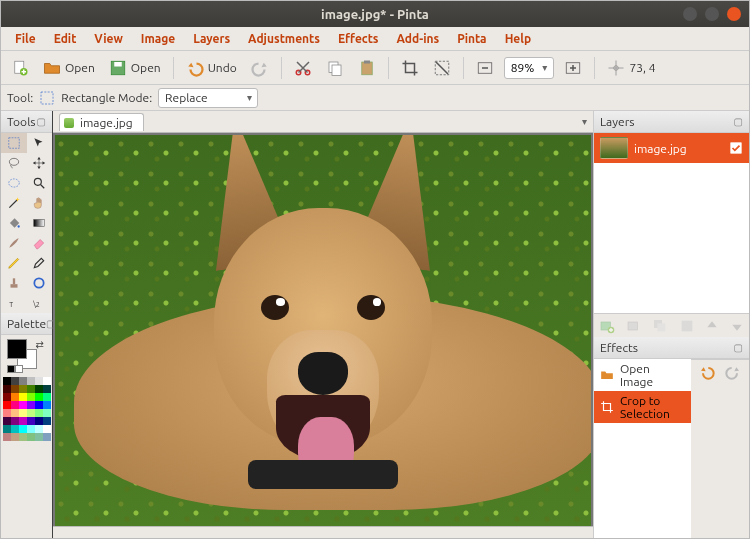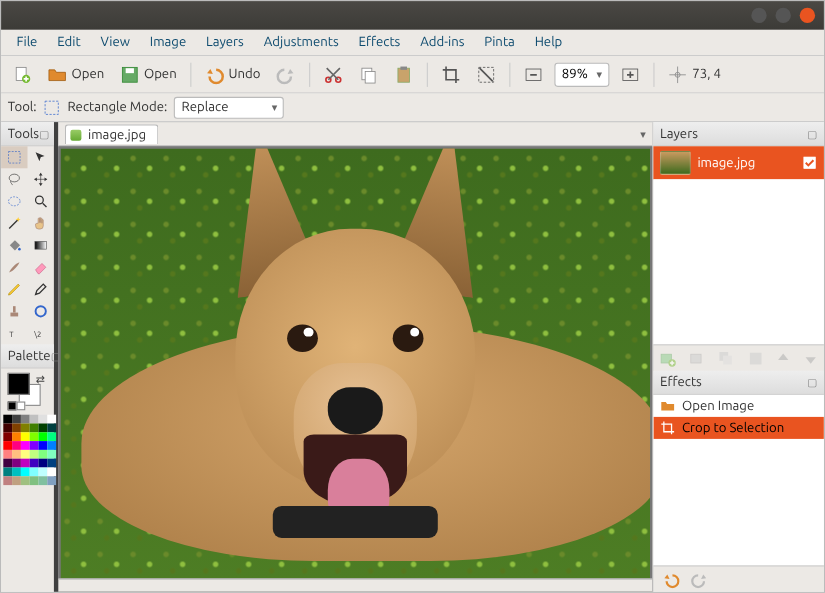--- a/index.html
+++ b/index.html
@@ -8,38 +8,38 @@
 
   
   .titlebar { height: 26px; background: linear-gradient(#4a4844,#3c3b37); display:flex; align-items:center; color:#dfdbd2; position:relative; }
   .titlebar .title { flex:1; text-align:center; font-weight:bold; font-size:13px; }
   .titlebar .wbuttons { position:absolute; right:8px; display:flex; gap:8px; }
   .wbtn { width:14px; height:14px; border-radius:50%; background:#555; display:inline-block; }
   .wbtn.close { background:#e95420; }
 
   
   .menubar { height:24px; background:#ece9e5; border-bottom:1px solid #ccc; display:flex; align-items:center; padding:0 6px; gap:2px; }
-  .menubar span { padding:3px 8px; cursor:default; color:#0c4a6e; }
+  .menubar span { padding:3px 8px; cursor:default; color:#c2410c;font-weight:bold; }
 
   
   .toolbar { height:34px; background:#ece9e5; border-bottom:1px solid #ccc; display:flex; align-items:center; padding:0 6px; gap:6px; }
   .tbtn { display:flex; align-items:center; gap:4px; padding:3px 4px; border-radius:3px; color:#333; }
   .tbtn svg, .tbtn .ico { width:18px; height:18px; }
   .sep { width:1px; height:22px; background:#ccc; margin:0 2px; }
   .zoombox { display:flex; align-items:center; border:1px solid #bbb; background:#fff; height:22px; padding:0 6px; gap:8px; border-radius:3px;}
   .zoombox .arrow { color:#666; font-size:10px; }
 
   
   .tooloptions { height:26px; background:#ece9e5; border-bottom:1px solid #ccc; display:flex; align-items:center; padding:0 6px; gap:6px; color:#333; }
   .tooloptions .combo { border:1px solid #bbb; background:#fff; height:20px; display:flex; align-items:center; padding:0 18px 0 6px; position:relative; min-width:100px; border-radius:3px;}
   .tooloptions .combo::after { content:"▾"; position:absolute; right:5px; color:#666; font-size:10px; }
 
   
   .main { flex:1; display:flex; min-height:0; }
-  .leftcol { width:52px; display:flex; flex-direction:column; border-right:4px solid #404040; background:#ece9e5; }
+  .leftcol { width:52px; display:flex; flex-direction:column; border-right:1px solid #404040; background:#ece9e5; }
   .panel-title { height:22px; background:linear-gradient(#eee,#ddd); border-bottom:1px solid #ccc; display:flex; align-items:center; padding:0 6px; font-size:11px; color:#333; justify-content:space-between;}
   .panel-title .collapse { font-size:10px; color:#888; }
   .toolsgrid { display:grid; grid-template-columns:1fr 1fr; }
   .toolsgrid .tcell { height:20px; display:flex; align-items:center; justify-content:center; }
   .toolsgrid .tcell.sel { background:#d9ccc0; }
   .palette { flex:1; display:flex; flex-direction:column; }
   .swatch-main { position:relative; height:34px; margin:4px; }
   .swatch-main .fg { position:absolute; width:20px; height:20px; background:#000; border:1px solid #888; top:0; left:2px; }
   .swatch-main .bg { position:absolute; width:20px; height:20px; background:#fff; border:1px solid #888; top:10px; left:12px; }
   .swatch-main .swap { position:absolute; right:4px; top:0; font-size:10px; color:#444;}
@@ -80,36 +80,37 @@
   .rightcol { width:156px; display:flex; flex-direction:column; border-left:1px solid #ccc; background:#ece9e5; }
   .layers { flex:0 0 auto; display:flex; flex-direction:column; }
   .layer-row { display:flex; align-items:center; gap:6px; background:#e95420; color:#fff; padding:4px 6px; }
   .layer-row.sel { background:#e95420; }
   .layer-row .thumb { width:28px; height:22px; background:linear-gradient(#c99a60,#3e6b1e); border:1px solid #fff3; border-radius:2px;}
   .layer-row .vis { margin-left:auto; }
   .layers-space { flex:1; background:#fff; min-height:150px; }
   .layer-tools { height:24px; border-top:1px solid #ccc; display:flex; align-items:center; justify-content:space-around; }
   .layer-tools span{ opacity:.5; }
 
-  .history { flex:1; display:flex; flex-direction:column; min-height:0; }
+  .history { flex:1; display:flex; flex-direction:row; min-height:0; }
   .history-list { flex:1; background:#fff; overflow:auto; }
   .hist-item { display:flex; align-items:center; gap:6px; padding:3px 6px; color:#333; }
   .hist-item.sel { background:#e95420; color:#000000; }
   .hist-item .hico { width:14px; height:14px; display:inline-flex; align-items:center; justify-content:center; }
   .history-tools { height:24px; border-top:1px solid #ccc; display:flex; align-items:center; gap:10px; padding:0 8px;}
 
   svg { display:block; }
   .muted { color:#888; }
 </style>
 </head>
 <body>
 
 <div class="window">
 
   <div class="titlebar">
+    <span class="title">image.jpg* - Pinta</span>
     <div class="wbuttons">
       <span class="wbtn"></span>
       <span class="wbtn"></span>
       <span class="wbtn close"></span>
     </div>
   </div>
 
   <div class="menubar">
     <span>File</span>
     <span>Edit</span>

